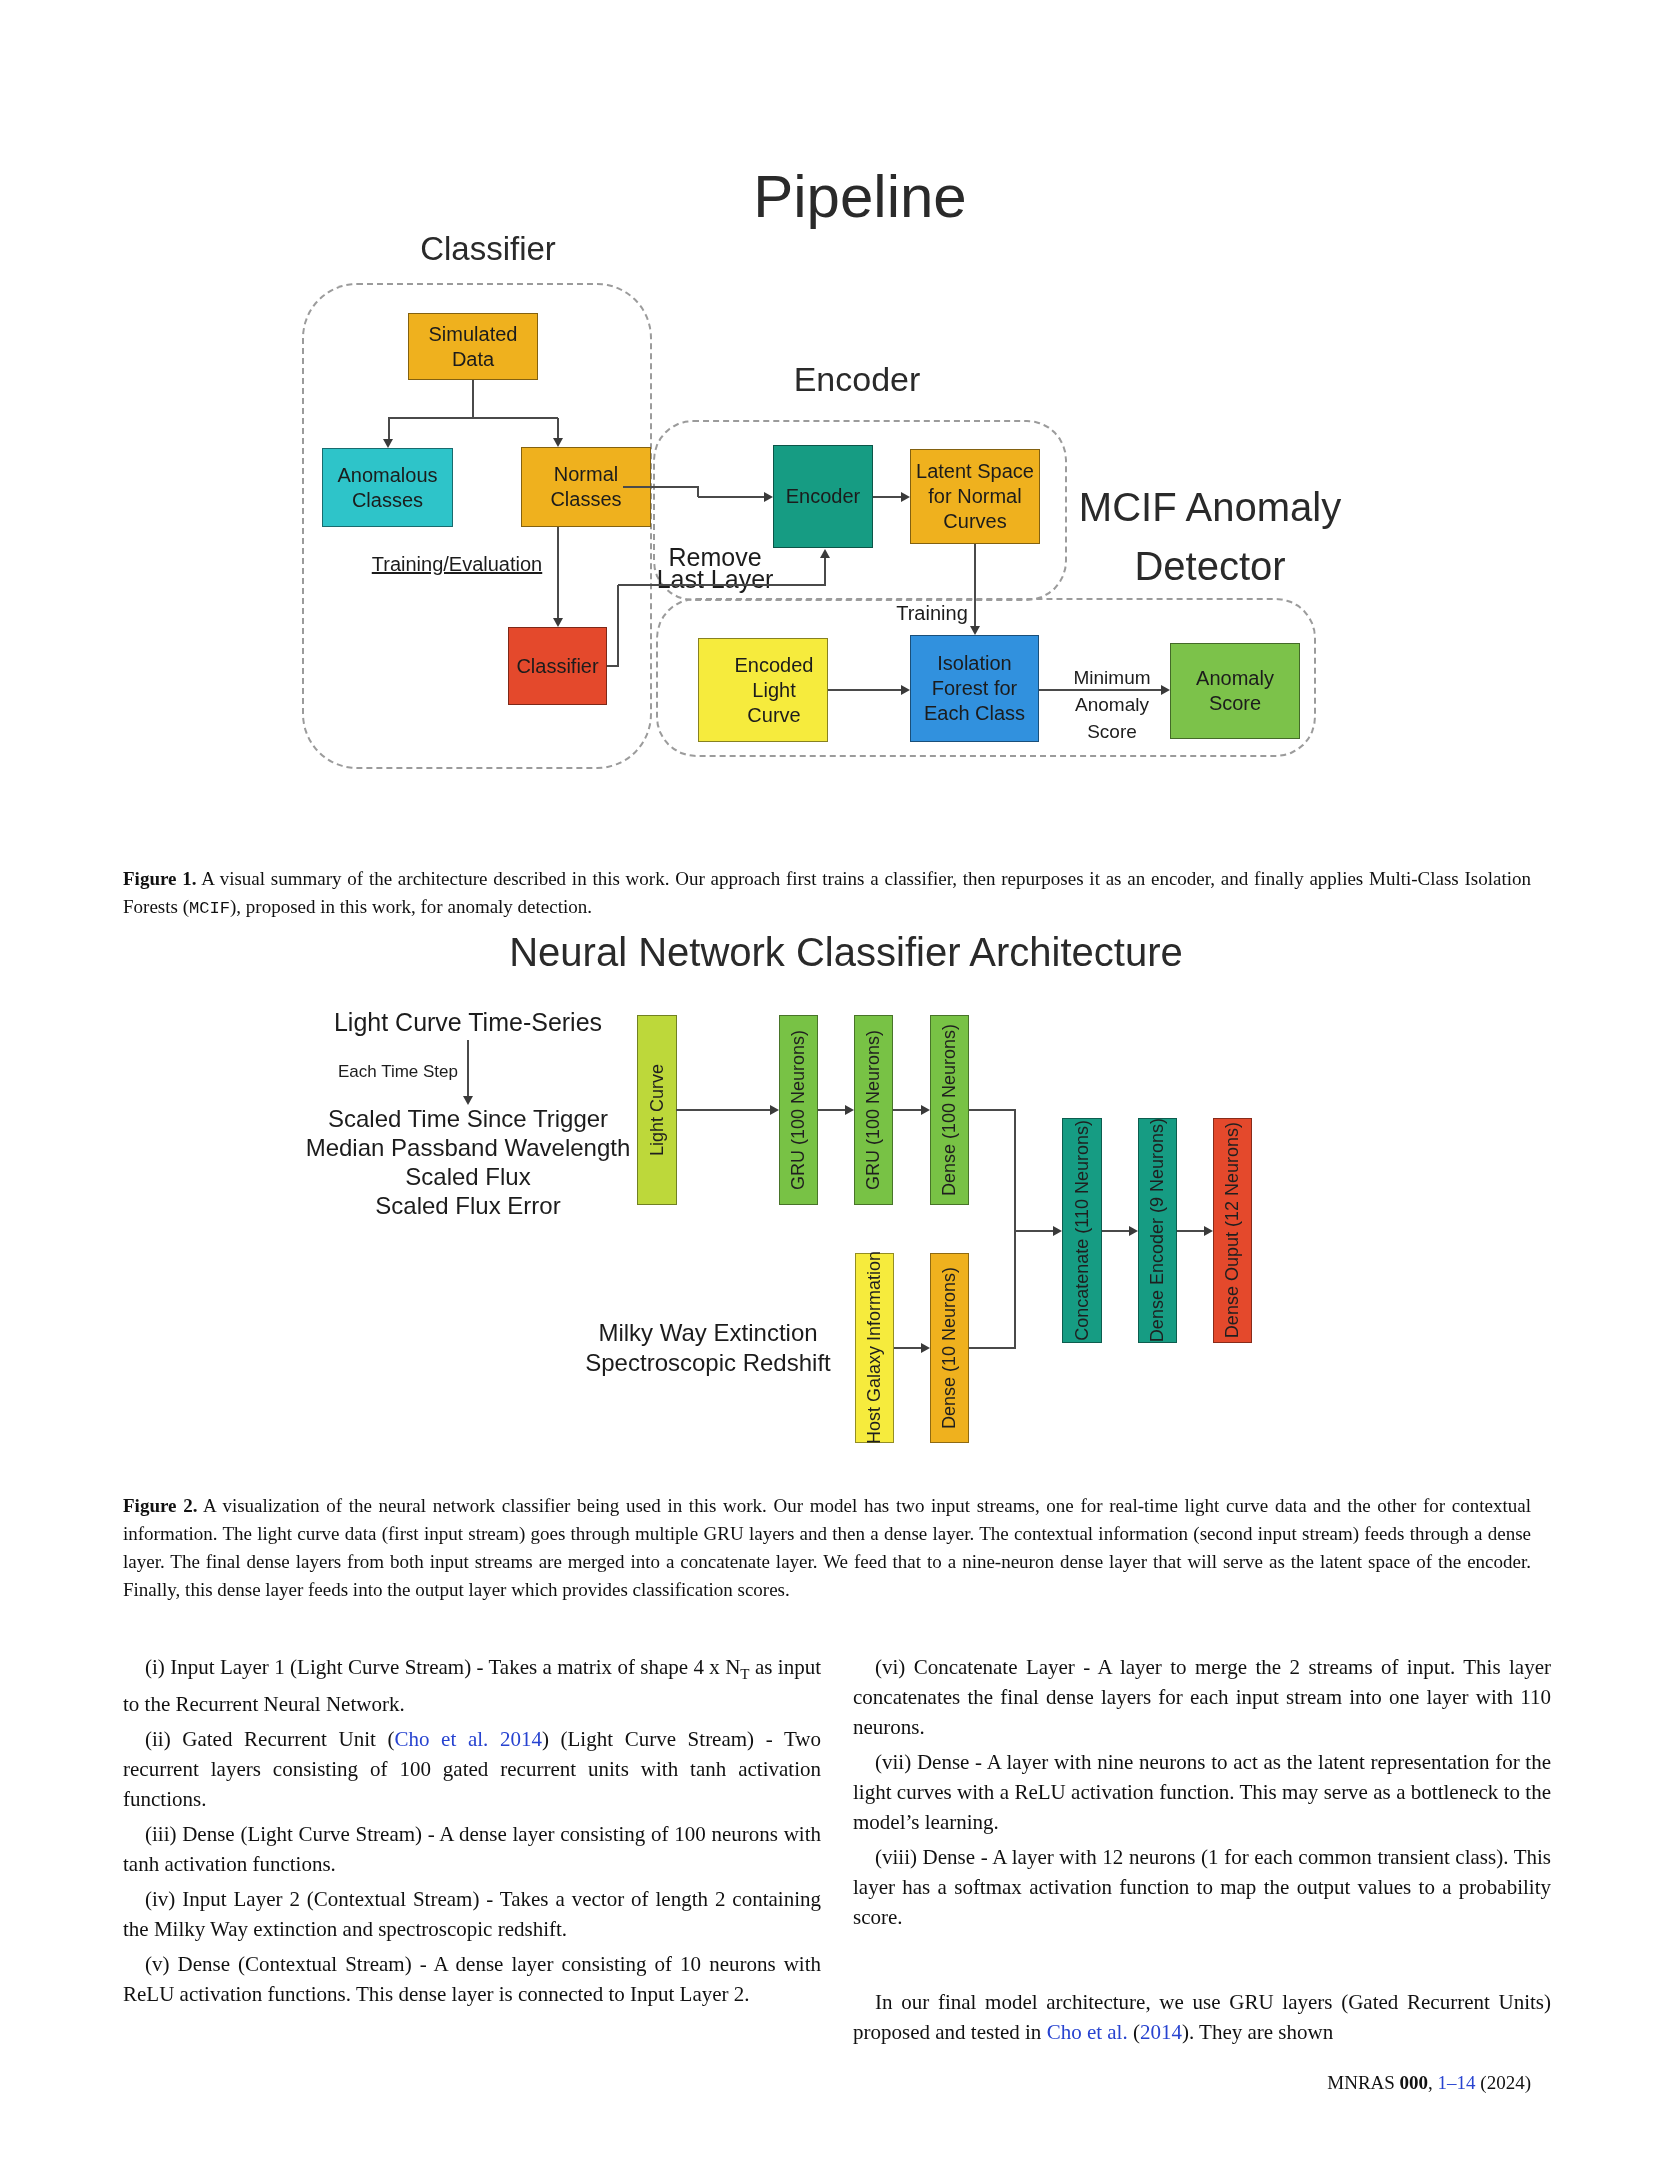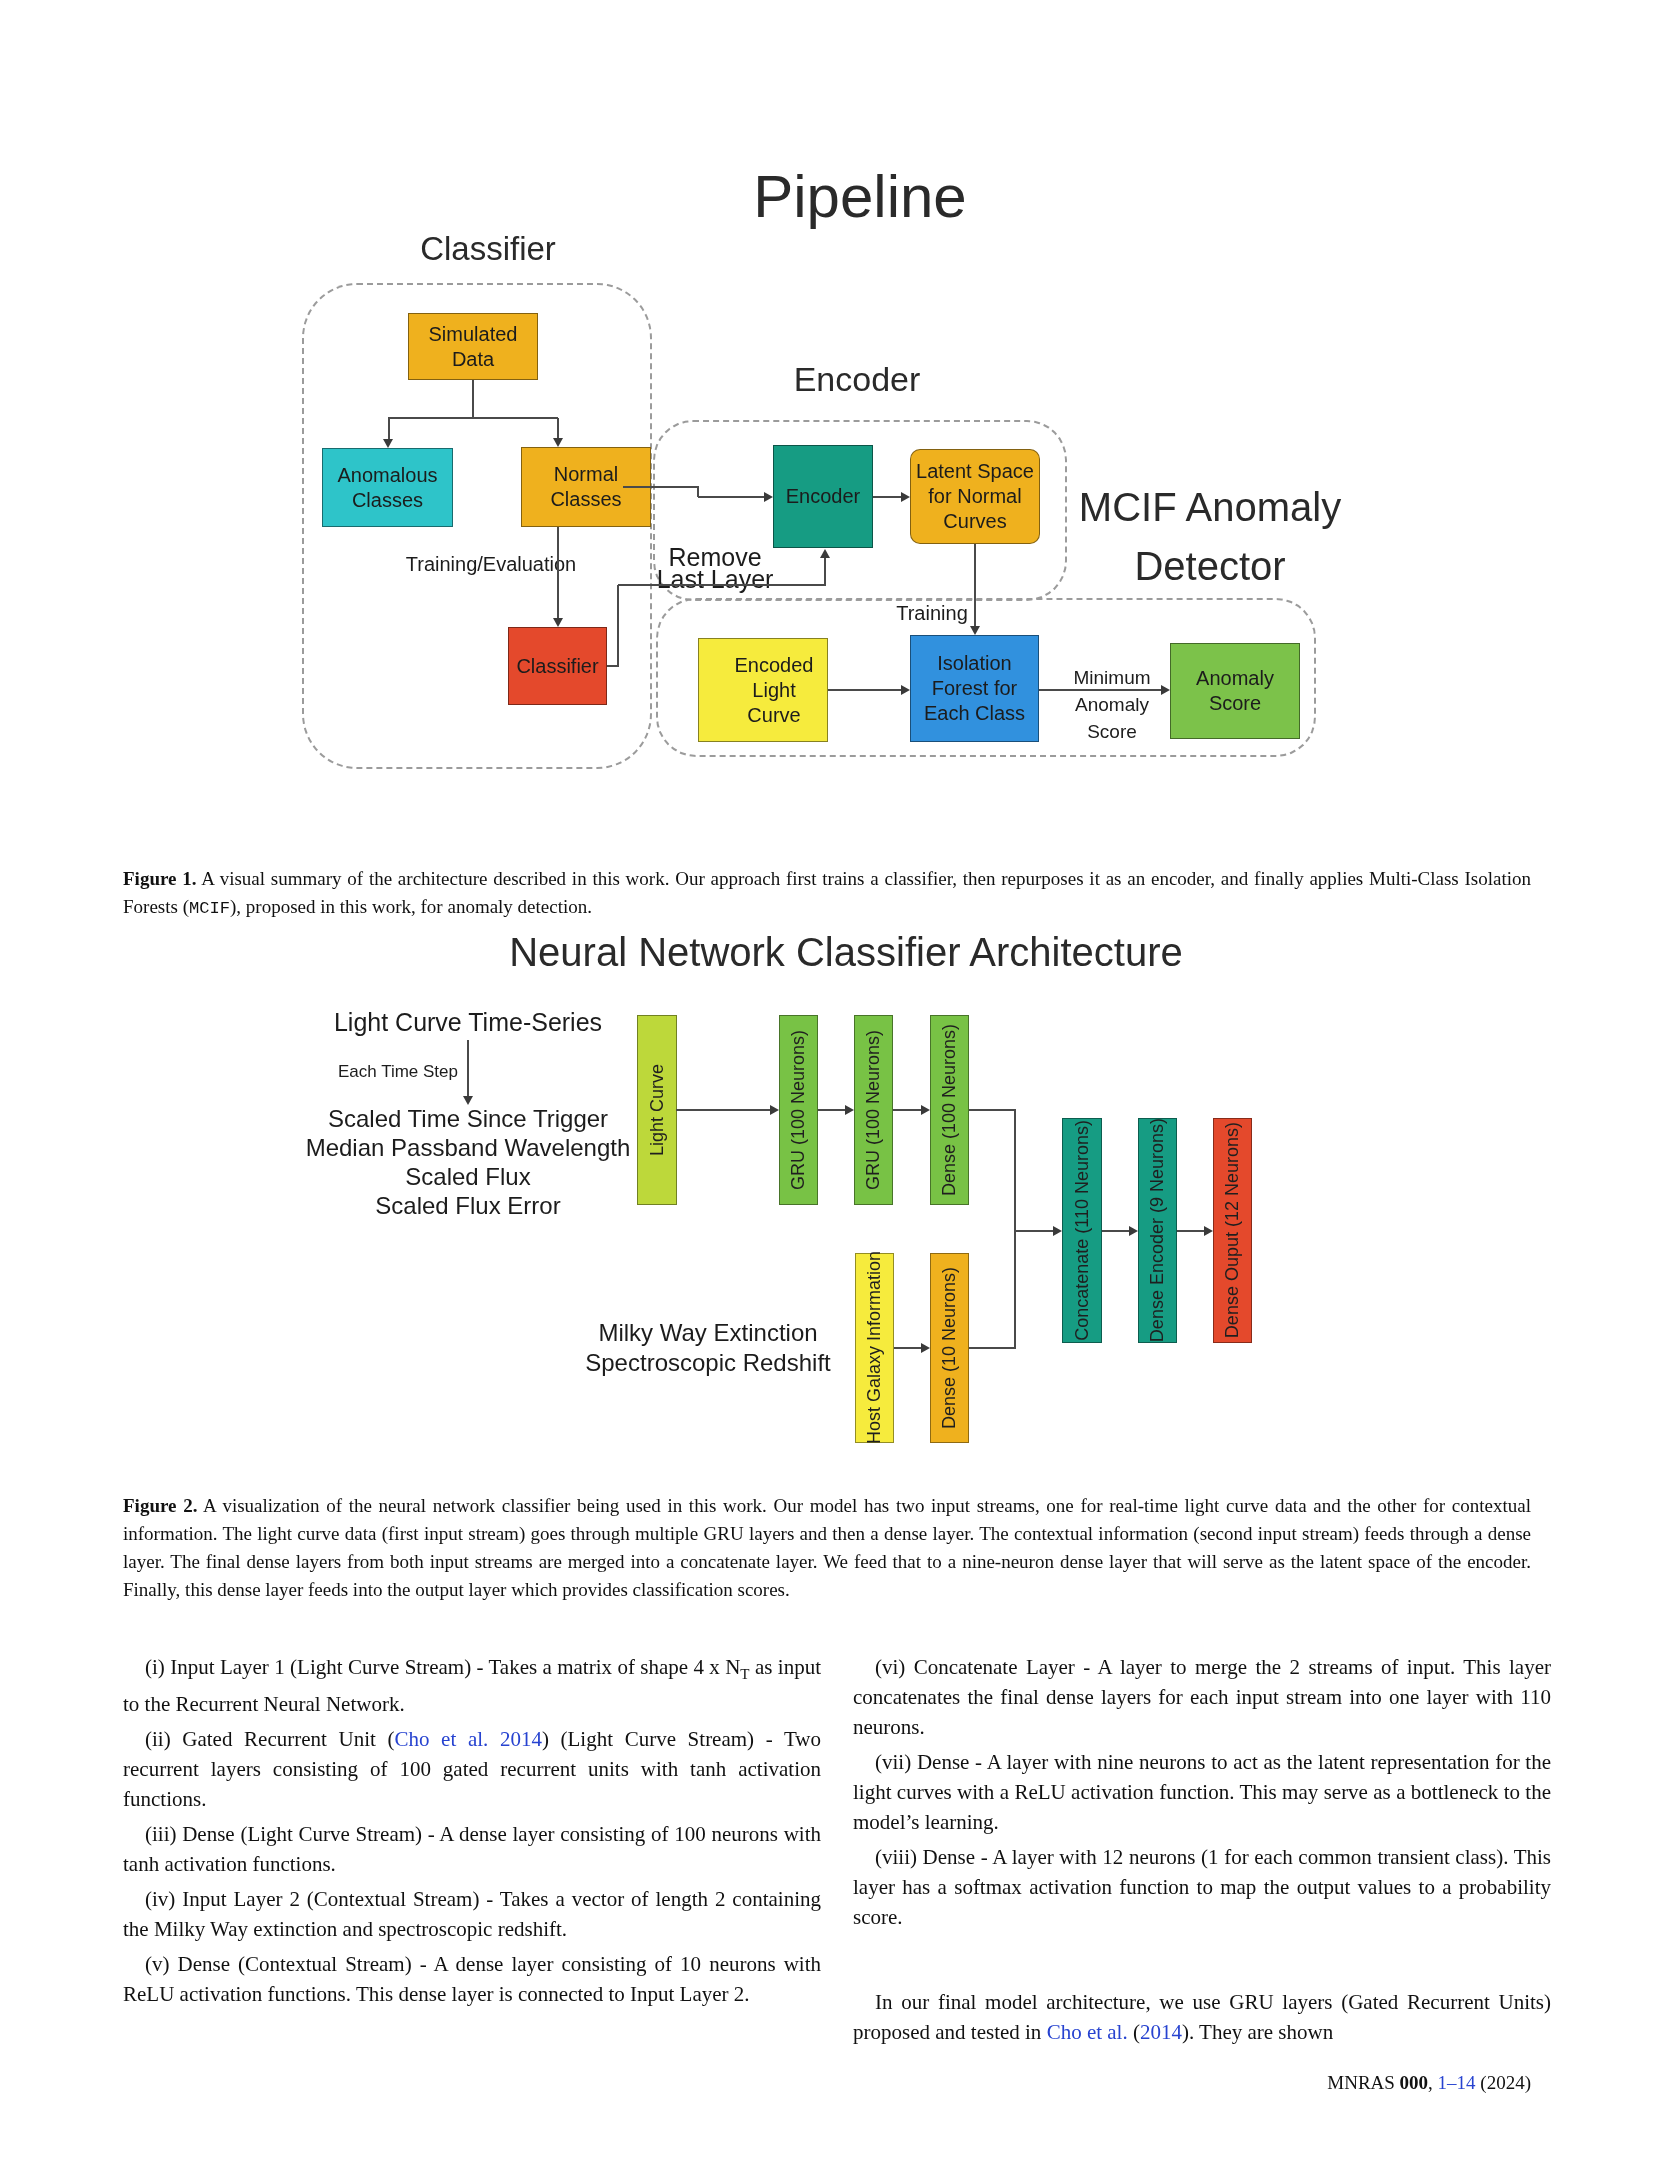--- a/index.html
+++ b/index.html
@@ -55,26 +55,26 @@
 
   <div class="dash" style="left:302px;top:283px;width:346px;height:482px;border-radius:55px;"></div>
   <div class="dash" style="left:653px;top:420px;width:410px;height:177px;border-radius:40px;"></div>
   <div class="dash" style="left:656px;top:598px;width:656px;height:155px;border-radius:40px;"></div>
 
   <div class="pbox" style="left: 408px; top: 313px; width: 130px; height: 67px; background: rgb(239, 177, 30);">Simulated Data</div>
   <div class="pbox" style="left: 322px; top: 448px; width: 131px; height: 79px; background: rgb(46, 196, 201);">Anomalous Classes</div>
   <div class="pbox" style="left: 521px; top: 447px; width: 130px; height: 80px; background: rgb(239, 177, 30);">Normal Classes</div>
   <div class="pbox" style="left: 508px; top: 627px; width: 99px; height: 78px; background: rgb(228, 73, 44);">Classifier</div>
   <div class="pbox" style="left: 773px; top: 445px; width: 100px; height: 103px; background: rgb(22, 156, 131);">Encoder</div>
-  <div class="pbox" style="left: 910px; top: 449px; width: 130px; height: 95px; background: rgb(239, 177, 30); border-radius: 10px;">Latent Space for Normal Curves</div>
+  <div class="pbox" style="left: 910px; top: 449px; width: 130px; height: 95px; background: rgb(239, 177, 30);">Latent Space for Normal Curves</div>
   <div class="pbox" style="left: 698px; top: 638px; width: 130px; height: 104px; background: rgb(246, 235, 61); padding-left: 24px;">Encoded Light Curve</div>
   <div class="pbox" style="left: 910px; top: 635px; width: 129px; height: 107px; background: rgb(49, 145, 222);">Isolation Forest for Each Class</div>
   <div class="pbox" style="left: 1170px; top: 643px; width: 130px; height: 96px; background: rgb(124, 194, 74);">Anomaly Score</div>
 
-  <div class="dlabel" style="left:391px;top:553px;width:200px;font-size:20px;">Training/Evaluation</div>
+  <div class="dlabel" style="left:357px;top:553px;width:200px;font-size:20px;text-decoration:underline;">Training/Evaluation</div>
   <div class="dlabel" style="left:655px;top:546px;width:120px;font-size:25px;line-height:22px;">Remove Last Layer</div>
   <div class="dlabel" style="left:872px;top:602px;width:120px;font-size:20px;">Training</div>
   <div class="dlabel" style="left:1052px;top:664px;width:120px;font-size:19px;line-height:27px;">Minimum Anomaly Score</div>
 
   <div class="ln v" style="left:472px;top:380px;height:38px;"></div>
   <div class="ln h" style="left:388px;top:417px;width:170px;"></div>
   <div class="ln v" style="left:388px;top:418px;height:22px;"></div>
   <div class="ln v" style="left:557px;top:418px;height:21px;"></div>
   <div class="ln v" style="left:557px;top:527px;height:92px;"></div>
   <div class="ln h" style="left:623px;top:486px;width:76px;"></div>

